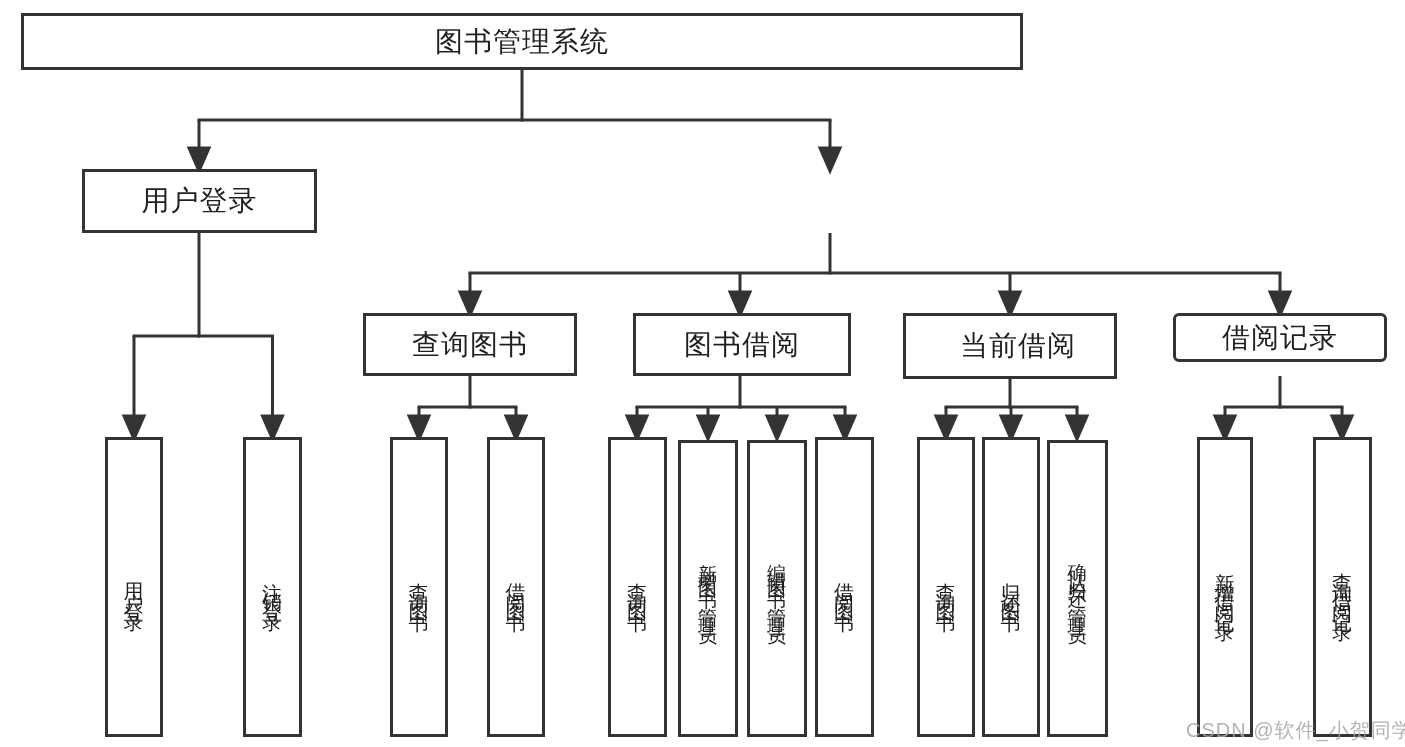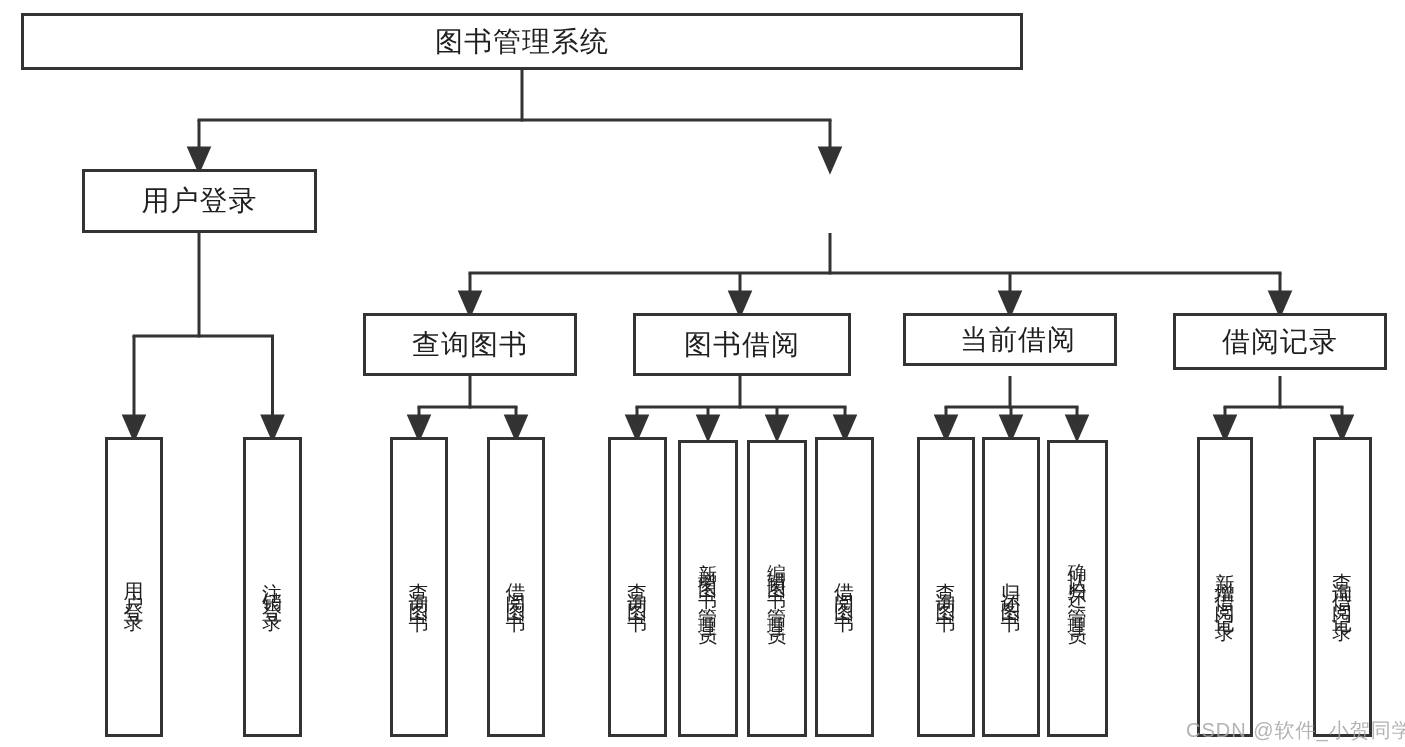--- a/index.html
+++ b/index.html
@@ -141,24 +141,24 @@
   <div class="node hnode" style="left:82px; top:169px; width:235px; height:64px;">
     <span>用户登录</span>
   </div>
 
   <div class="node hnode" style="left:363px; top:313px; width:214px; height:63px;">
     <span>查询图书</span>
   </div>
   <div class="node hnode" style="left:633px; top:313px; width:218px; height:63px;">
     <span>图书借阅</span>
   </div>
-  <div class="node hnode" style="left:903px; top:313px; width:214px; height:53px;padding-left:16px;">
+  <div class="node hnode" style="left:903px; top:313px; width:214px; height:66px;padding-left:16px;">
     <span>当前借阅</span>
   </div>
-  <div class="node hnode" style="left:1173px; top:313px; width:214px; height:57px;">
+  <div class="node hnode" style="left:1173px; top:313px; width:214px; height:49px;border-radius:6px;">
     <span>借阅记录</span>
   </div>
 
   <div class="node leaf" style="left:105px; top:437px; width:58px; height:300px;">
     <span class="vtext">用户登录</span>
   </div>
   <div class="node leaf" style="left:243px; top:437px; width:59px; height:300px;">
     <span class="vtext">注销登录</span>
   </div>
 

